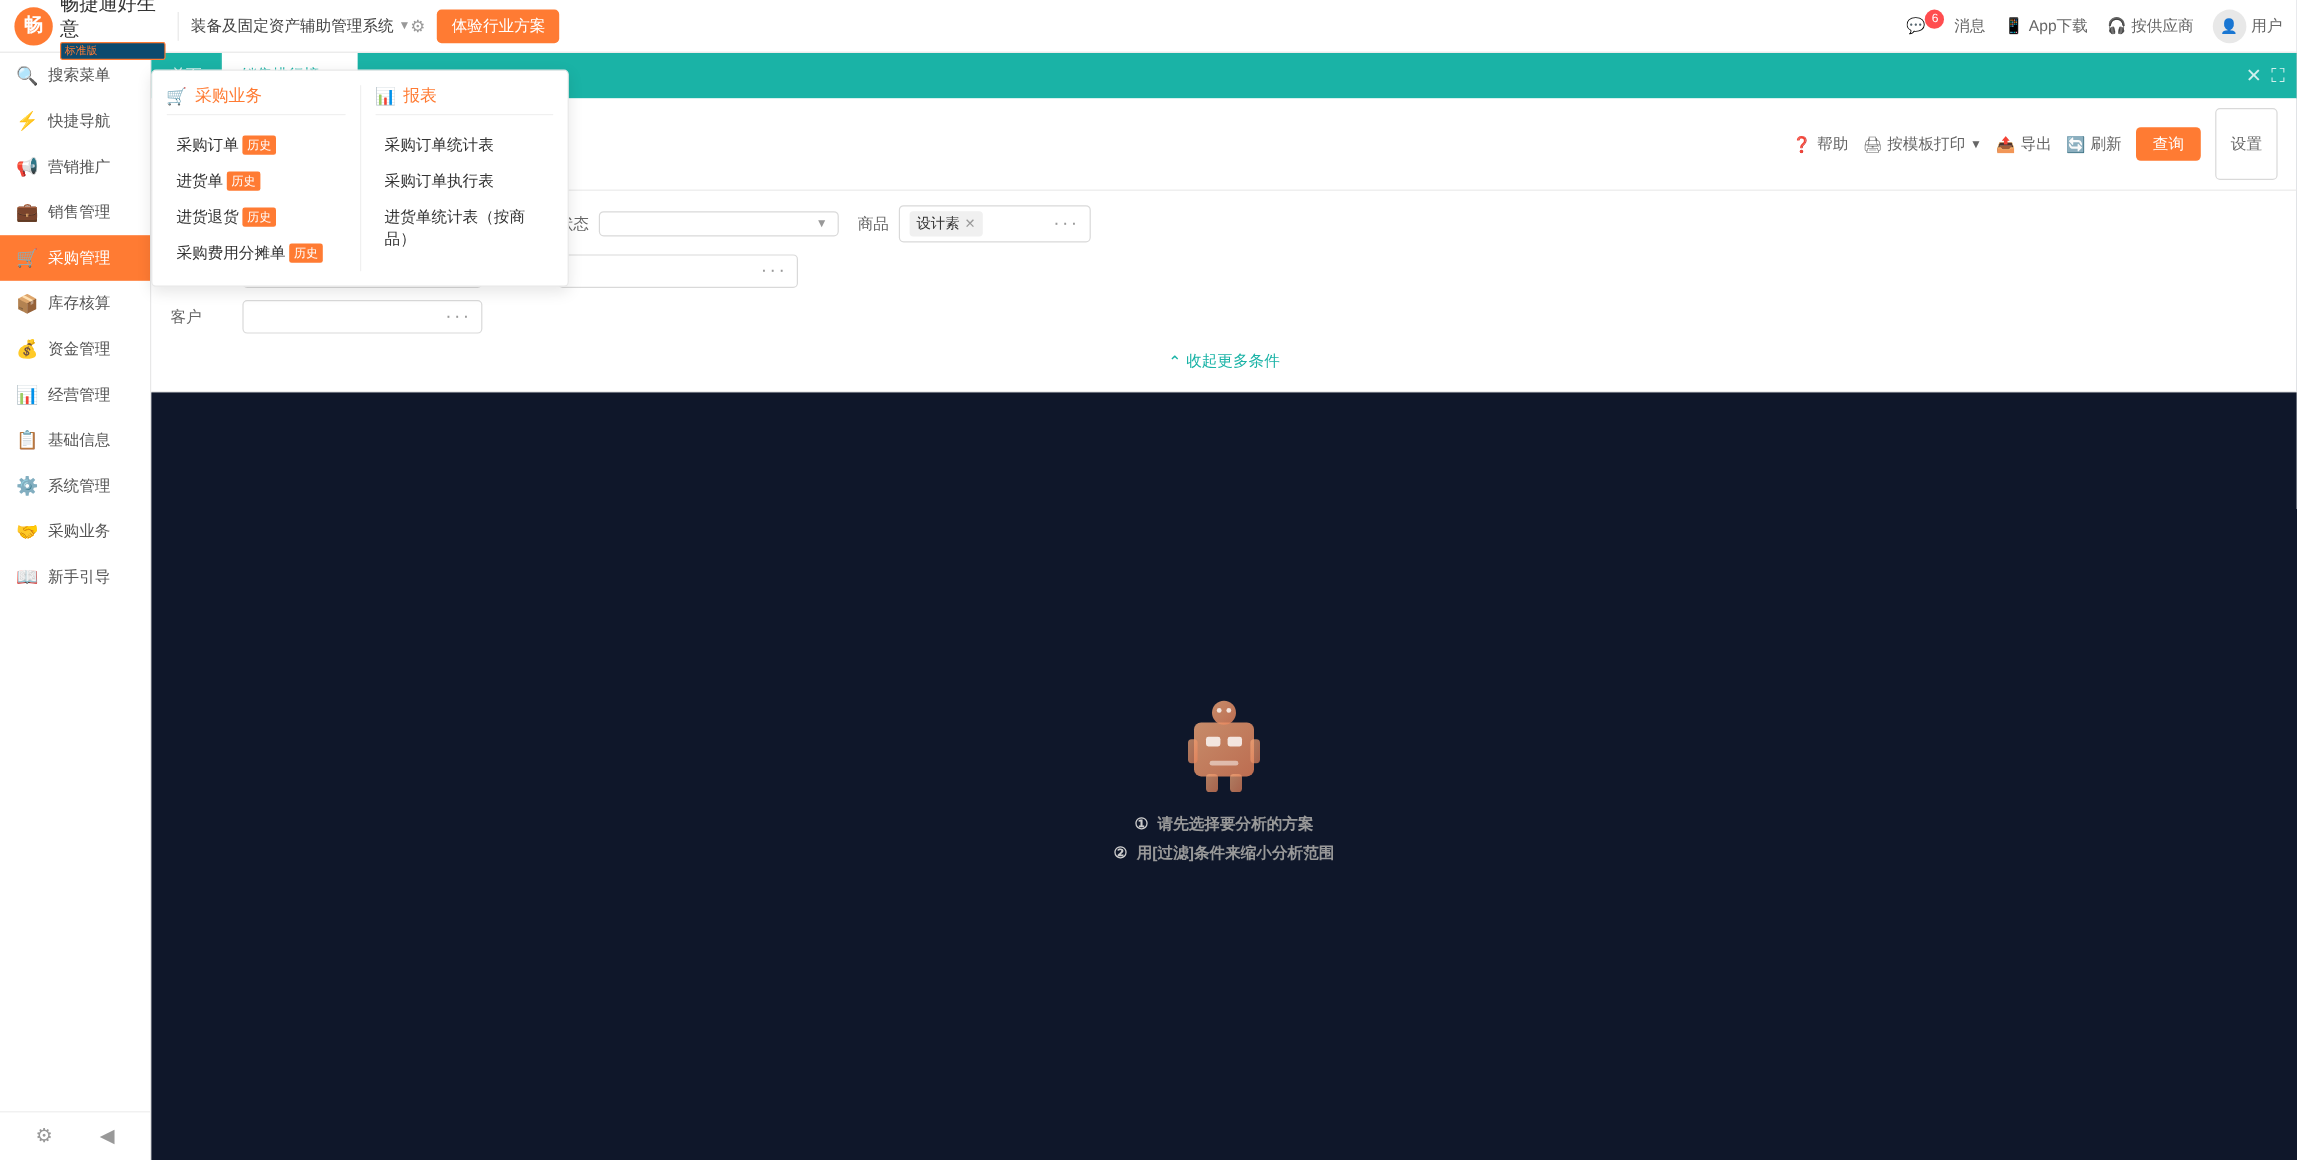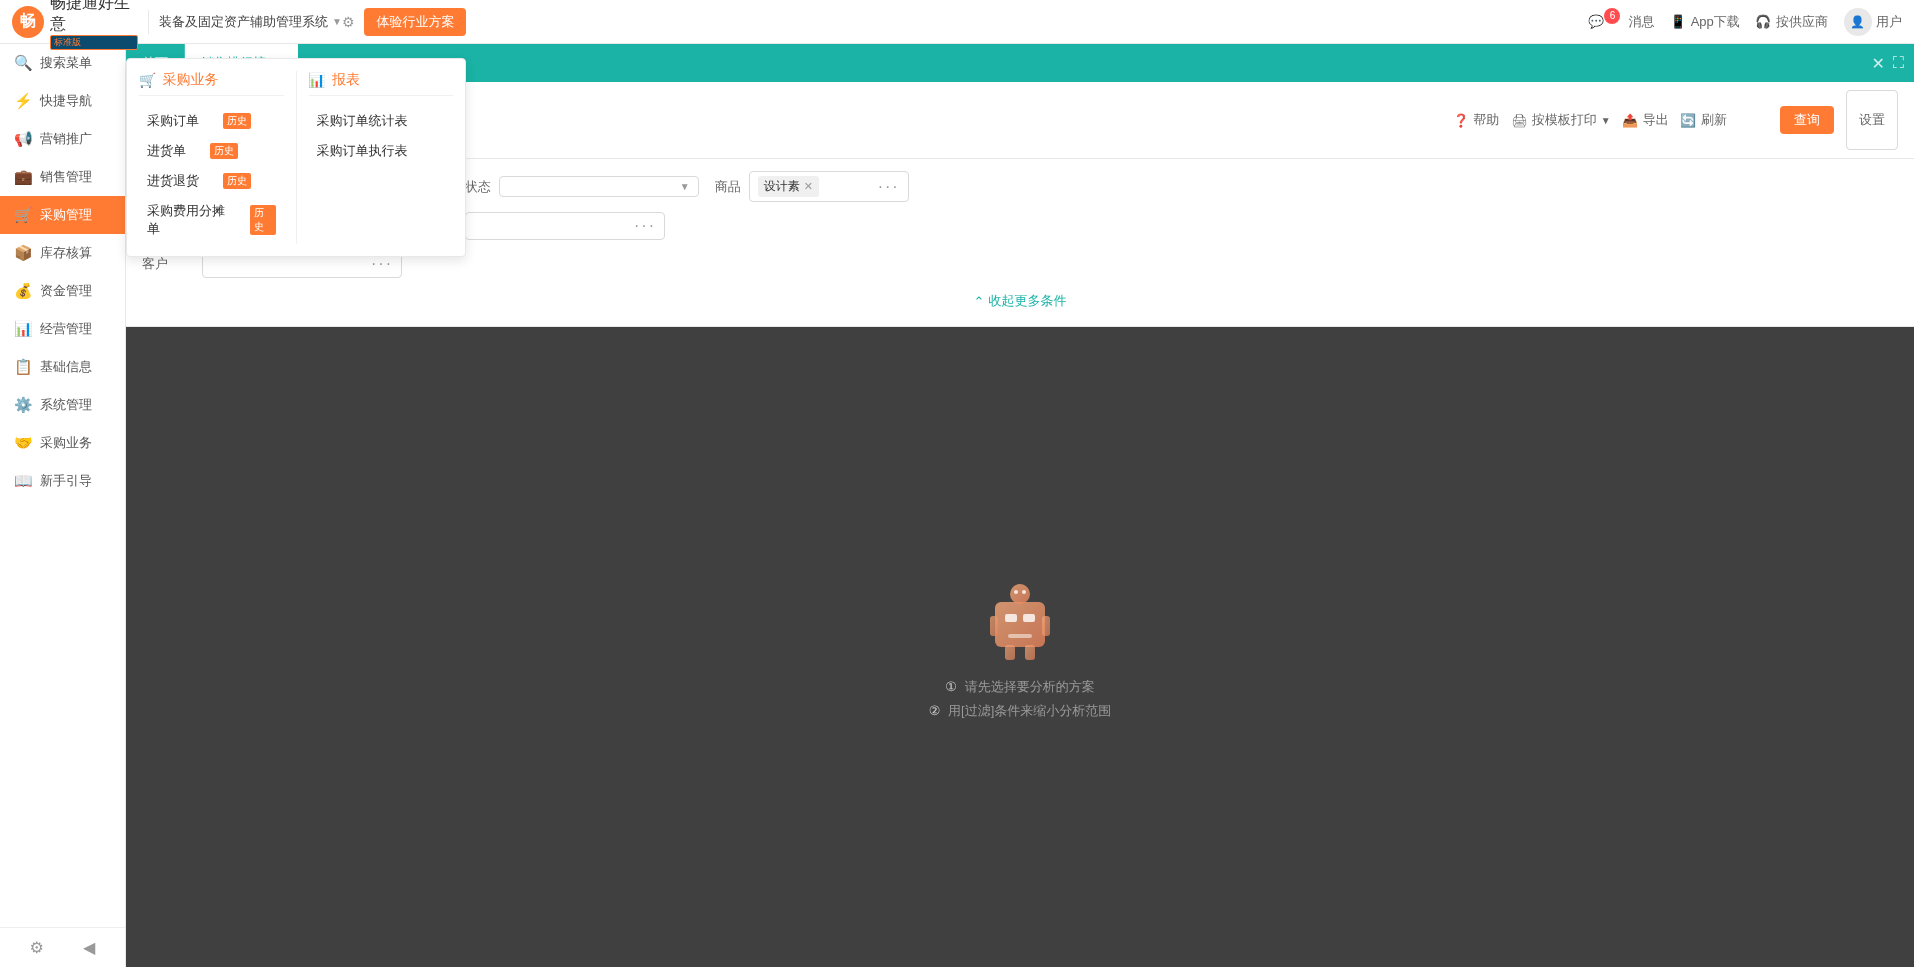--- a/index.html
+++ b/index.html
@@ -39,48 +39,48 @@
     .sidebar-menu { flex: 1; overflow-y: auto; }
     .sidebar-item { display: flex; align-items: center; gap: 8px; padding: 10px 14px; cursor: pointer; color: #555; font-size: 13px; transition: background 0.2s; }
     .sidebar-item.active { background: #ff7b33; color: white; }
     .sidebar-item .item-icon { font-size: 15px; width: 18px; text-align: center; }
     .sidebar-bottom { padding: 10px; display: flex; justify-content: space-around; border-top: 1px solid #eee; }
     .sidebar-bottom-btn { color: #999; font-size: 16px; cursor: pointer; }
 
     
     .content-toolbar { background: #fff; padding: 8px 16px; display: flex; align-items: center; gap: 12px; border-bottom: 1px solid #e8e8e8; justify-content: flex-end; }
     .toolbar-btn { display: flex; align-items: center; gap: 4px; color: #666; cursor: pointer; font-size: 13px; }
-    .toolbar-btn.primary { background: #ff7b33; color: white; padding: 5px 14px; border-radius: 4px; border: none; margin-left: 41px; }
+    .toolbar-btn.primary { background: #ff7b33; color: white; padding: 5px 14px; border-radius: 4px; border: none; }
     .toolbar-btn.secondary { border: 1px solid #d9d9d9; padding: 20px 12px; border-radius: 4px; background: white; }
 
     
     .filter-area { background: #fff; padding: 12px 16px; border-bottom: 1px solid #e8e8e8; }
     .filter-row { display: flex; align-items: center; gap: 16px; margin-bottom: 10px; flex-wrap: wrap; }
     .filter-item { display: flex; align-items: center; gap: 8px; }
     .filter-label { color: #666; font-size: 13px; white-space: nowrap; }
     .filter-input { border: 1px solid #d9d9d9; border-radius: 4px; padding: 4px 8px; font-size: 13px; color: #333; min-width: 120px; display: flex; align-items: center; gap: 4px; cursor: pointer; background: white; }
     .filter-tag { background: #f0f0f0; border-radius: 3px; padding: 2px 6px; font-size: 12px; color: #333; display: flex; align-items: center; gap: 4px; }
     .filter-tag .close { color: #999; cursor: pointer; font-size: 11px; }
     .filter-select { border: 1px solid #d9d9d9; border-radius: 4px; padding: 4px 8px; font-size: 13px; color: #333; min-width: 140px; display: flex; align-items: center; justify-content: space-between; cursor: pointer; background: white; }
     .filter-dots { color: #999; cursor: pointer; font-size: 16px; letter-spacing: 2px; }
     .collapse-btn { display: flex; align-items: center; gap: 4px; color: #1ab3a6; cursor: pointer; font-size: 13px; margin: 0 auto; }
     .collapse-row { display: flex; justify-content: center; padding: 4px 0; }
 
     
-    .content-main { flex: 1; display: flex; align-items: center; justify-content: center; background: #404040; }
+    .content-main { flex: 1; display: flex; align-items: center; justify-content: center; background: #0f172a; font-weight: bold; }
     .empty-state { text-align: center; }
     .empty-text { color: #999; font-size: 13px; line-height: 1.8; }
     .empty-dot { color: #ccc; margin-right: 4px; }
 
     
     .dropdown-menu { position: absolute; top: 58px; left: 126px; background: white; border: 1px solid #e8e8e8; border-radius: 4px; box-shadow: 0 4px 12px rgba(0,0,0,0.1); z-index: 999; display: flex; min-width: 340px; padding: 12px; }
     .menu-section { flex: 1; }
     .menu-section-title { display: flex; align-items: center; gap: 6px; color: #ff7b33; font-size: 14px; font-weight: 500; margin-bottom: 10px; padding-bottom: 6px; border-bottom: 1px solid #f0f0f0; }
     .menu-divider { width: 1px; background: #f0f0f0; margin: 0 12px; }
-    .menu-item { display: flex; align-items: center; gap: 24px; padding: 6px 8px; cursor: pointer; border-radius: 3px; color: #333; font-size: 13px; }
+    .menu-item { display: flex; align-items: center; gap: 3px; padding: 6px 8px; cursor: pointer; border-radius: 3px; color: #333; font-size: 13px; }
     .history-badge { background: #ff7b33; color: white; font-size: 10px; padding: 1px 4px; border-radius: 2px; }
   </style>
 </head>
 <body>
 
 <div class="app-container">
 
   <div class="top-bar">
     <div class="logo-area">
       <div class="logo-icon">畅</div>
@@ -346,15 +346,18 @@
       <div class="menu-section-title">
         <span>📊</span>
         <span>报表</span>
       </div>
       <div class="menu-item">
         <span>采购订单统计表</span>
       </div>
       <div class="menu-item">
         <span>采购订单执行表</span>
       </div>
+      <div class="menu-item">
+        <span>进货单统计表（按商品）</span>
+      </div>
     </div>
   </div>
 </div>
 
 </body></html>

